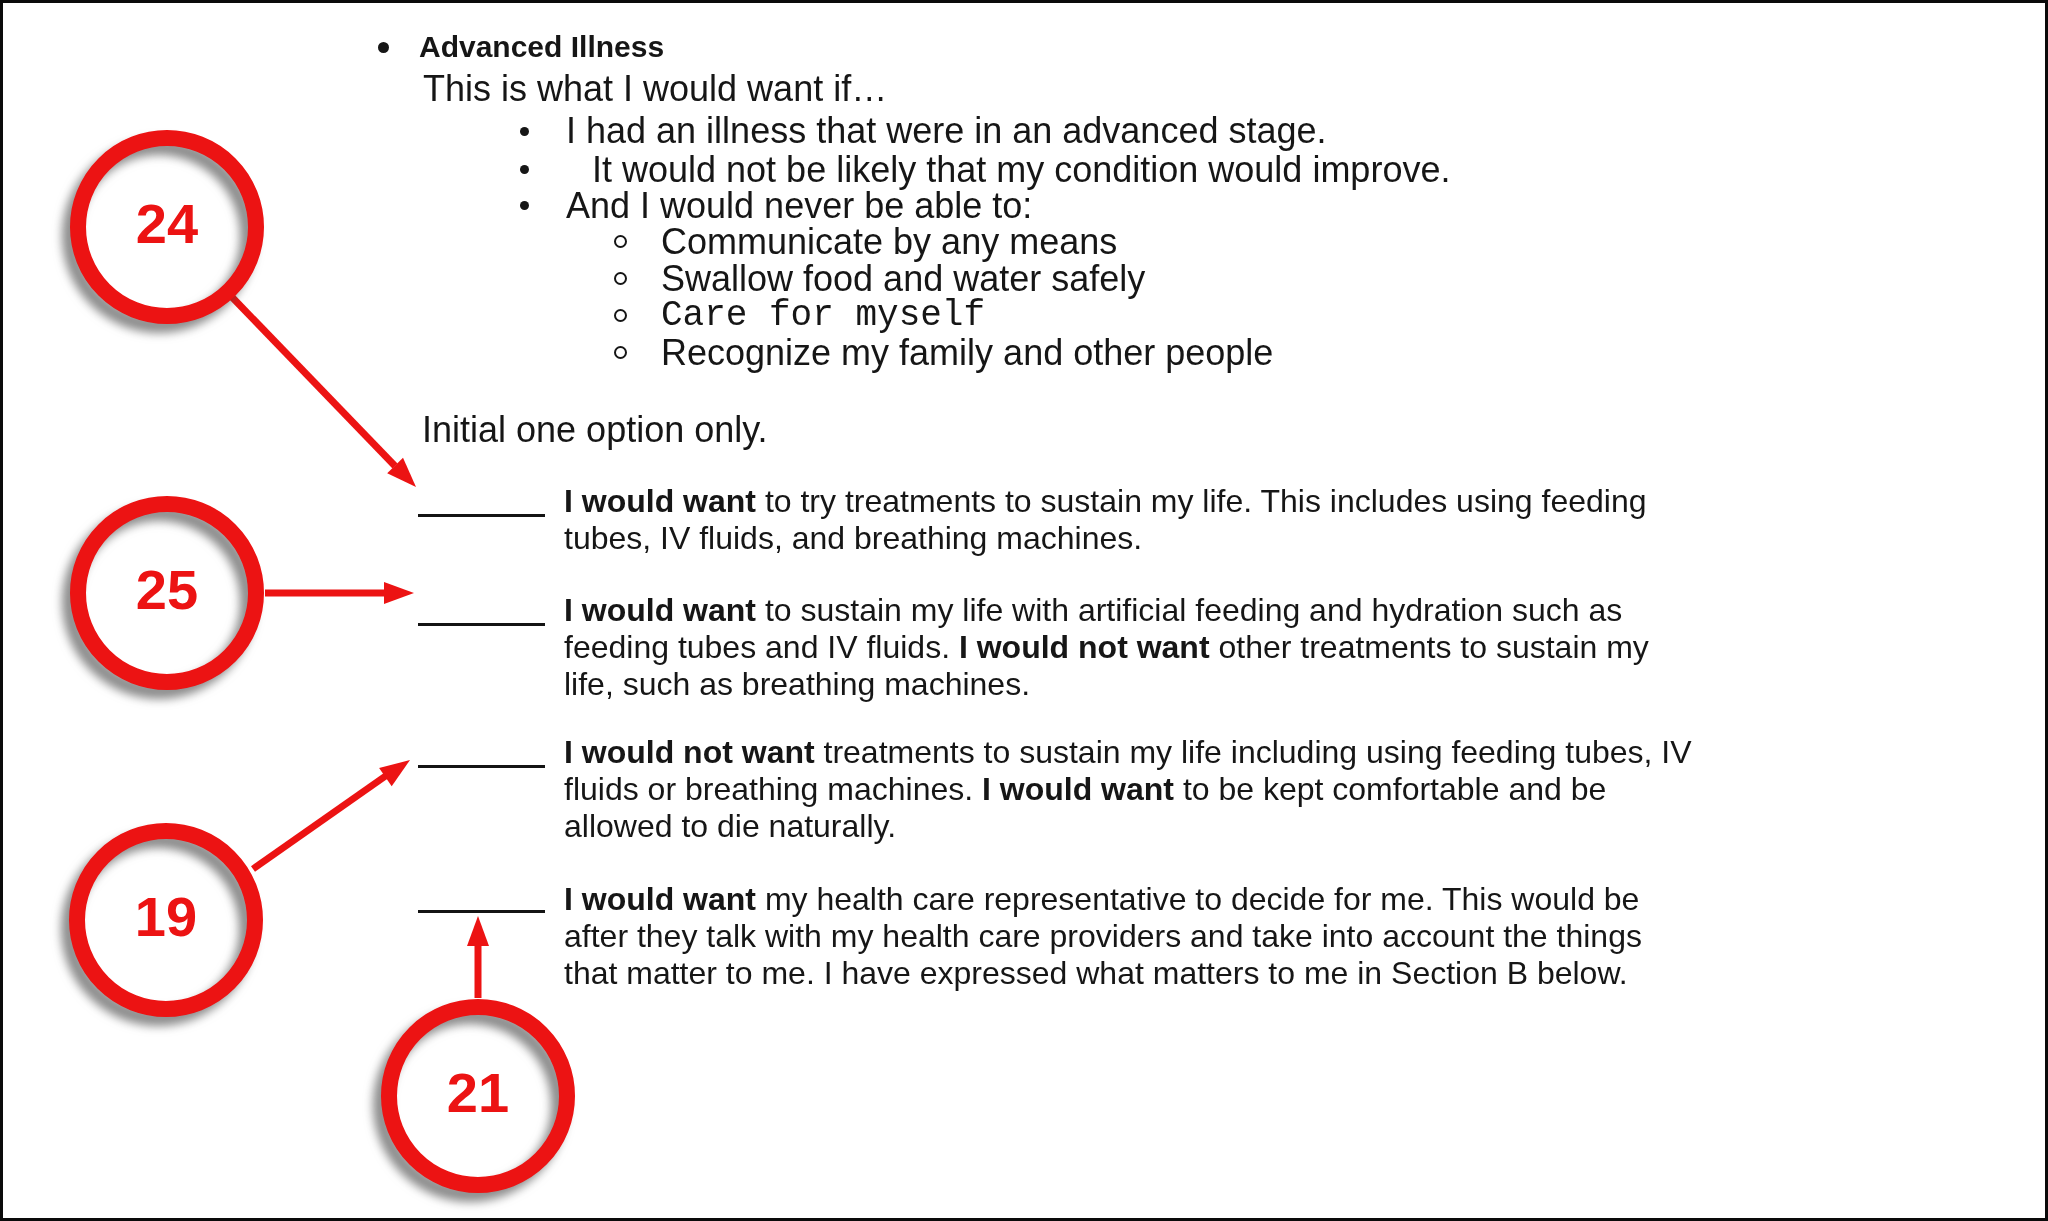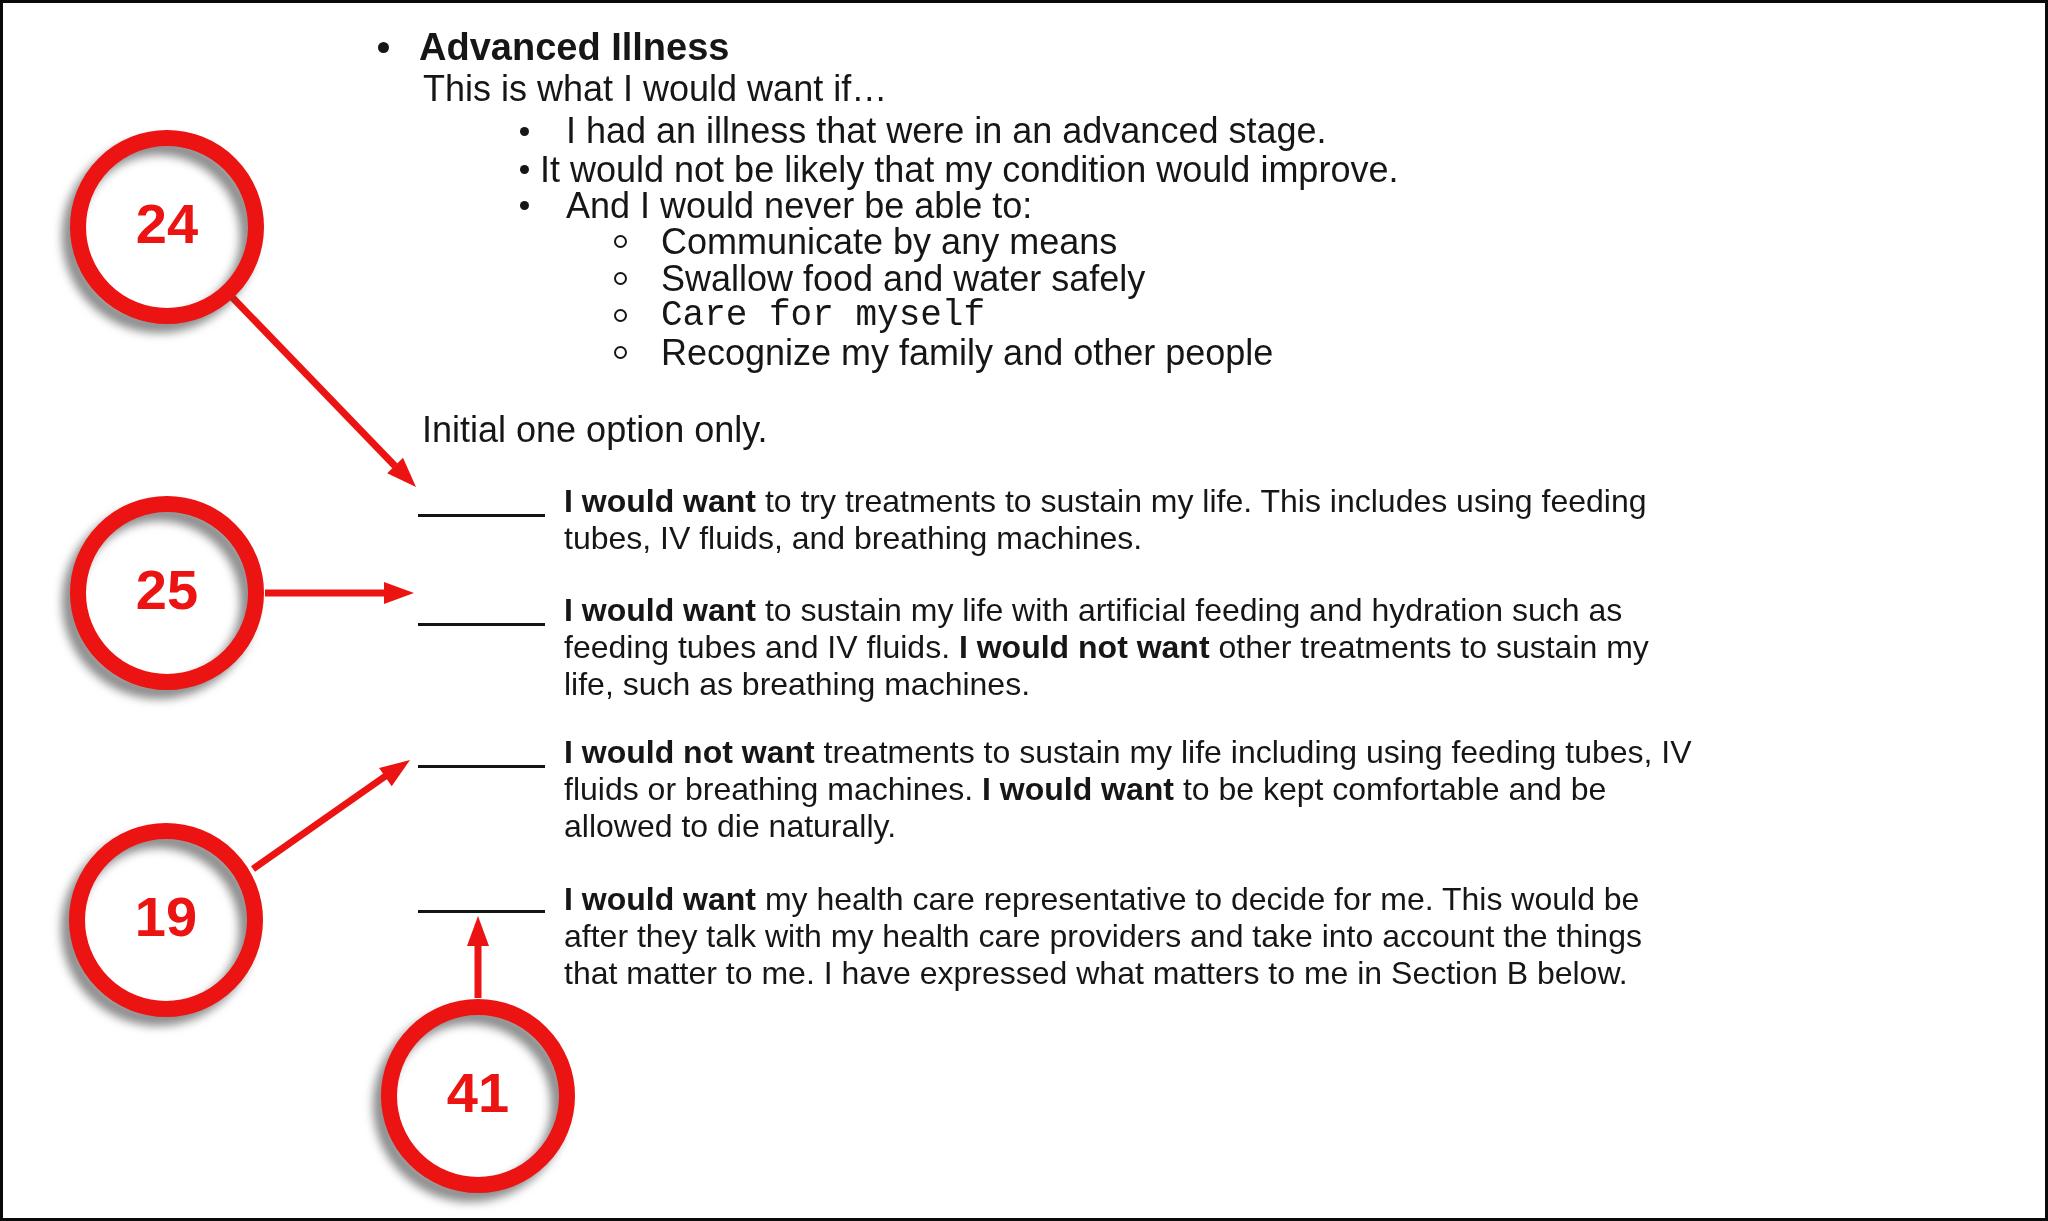--- a/index.html
+++ b/index.html
@@ -7,21 +7,21 @@
     position:relative;
     width:2048px;height:1221px;
     background:#ffffff;
     border:3px solid #0a0a0a;
     box-sizing:border-box;
     overflow:hidden;
     font-family:"Liberation Sans","DejaVu Sans",sans-serif;
     color:#161616;
   }
   .abs{position:absolute;}
-  .heading{font-size:38px;font-weight:bold;line-height:34px;white-space:nowrap;}
+  .heading{font-size:30px;font-weight:bold;line-height:34px;white-space:nowrap;}
   .body-line{font-size:36px;line-height:34px;white-space:nowrap;}
   .para{font-size:32px;line-height:37px;width:1135px;}
   .b{font-weight:bold;}
   .dot{background:#161616;border-radius:50%;}
   .ring-bullet{border:2px solid #161616;border-radius:50%;background:transparent;box-sizing:border-box;}
   .blank{height:3px;background:#141414;width:127px;}
   .callout{width:194px;height:194px;}
   .callout .ring{
     position:absolute;inset:0;
     border:16px solid var(--accent,#ec1313);
@@ -46,21 +46,21 @@
 
   <div class="abs dot" style="left:375px;top:39px;width:11px;height:11px;"></div>
   <div class="abs heading" style="left:416px;top:27px;">Advanced Illness</div>
 
   <div class="abs body-line" style="left:420px;top:69px;">This is what I would want if…</div>
 
   <div class="abs dot" style="left:517px;top:124px;width:9px;height:9px;"></div>
   <div class="abs body-line" style="left:563px;top:111px;">I had an illness that were in an advanced stage.</div>
 
   <div class="abs dot" style="left:517px;top:162px;width:9px;height:9px;"></div>
-  <div class="abs body-line" style="left:537px;top:150px;">It would not be likely that my condition would improve.</div>
+  <div class="abs body-line" style="left:589px;top:150px;">It would not be likely that my condition would improve.</div>
 
   <div class="abs dot" style="left:517px;top:198px;width:9px;height:9px;"></div>
   <div class="abs body-line" style="left:563px;top:186px;">And I would never be able to:</div>
 
   <div class="abs ring-bullet" style="left:611px;top:232px;width:13px;height:13px;"></div>
   <div class="abs body-line" style="left:658px;top:222px;">Communicate by any means</div>
 
   <div class="abs ring-bullet" style="left:611px;top:269px;width:13px;height:13px;"></div>
   <div class="abs body-line" style="left:658px;top:259px;">Swallow food and water safely</div>
 
@@ -111,16 +111,16 @@
   <div class="abs callout" style="left:67px;top:493px;">
     <div class="ring"></div>
     <div class="num">25</div>
   </div>
   <div class="abs callout" style="left:66px;top:820px;">
     <div class="ring"></div>
     <div class="num">19</div>
   </div>
   <div class="abs callout" style="left:378px;top:996px;">
     <div class="ring"></div>
-    <div class="num">41</div>
+    <div class="num">21</div>
   </div>
 
 </div>
 
 </body></html>

